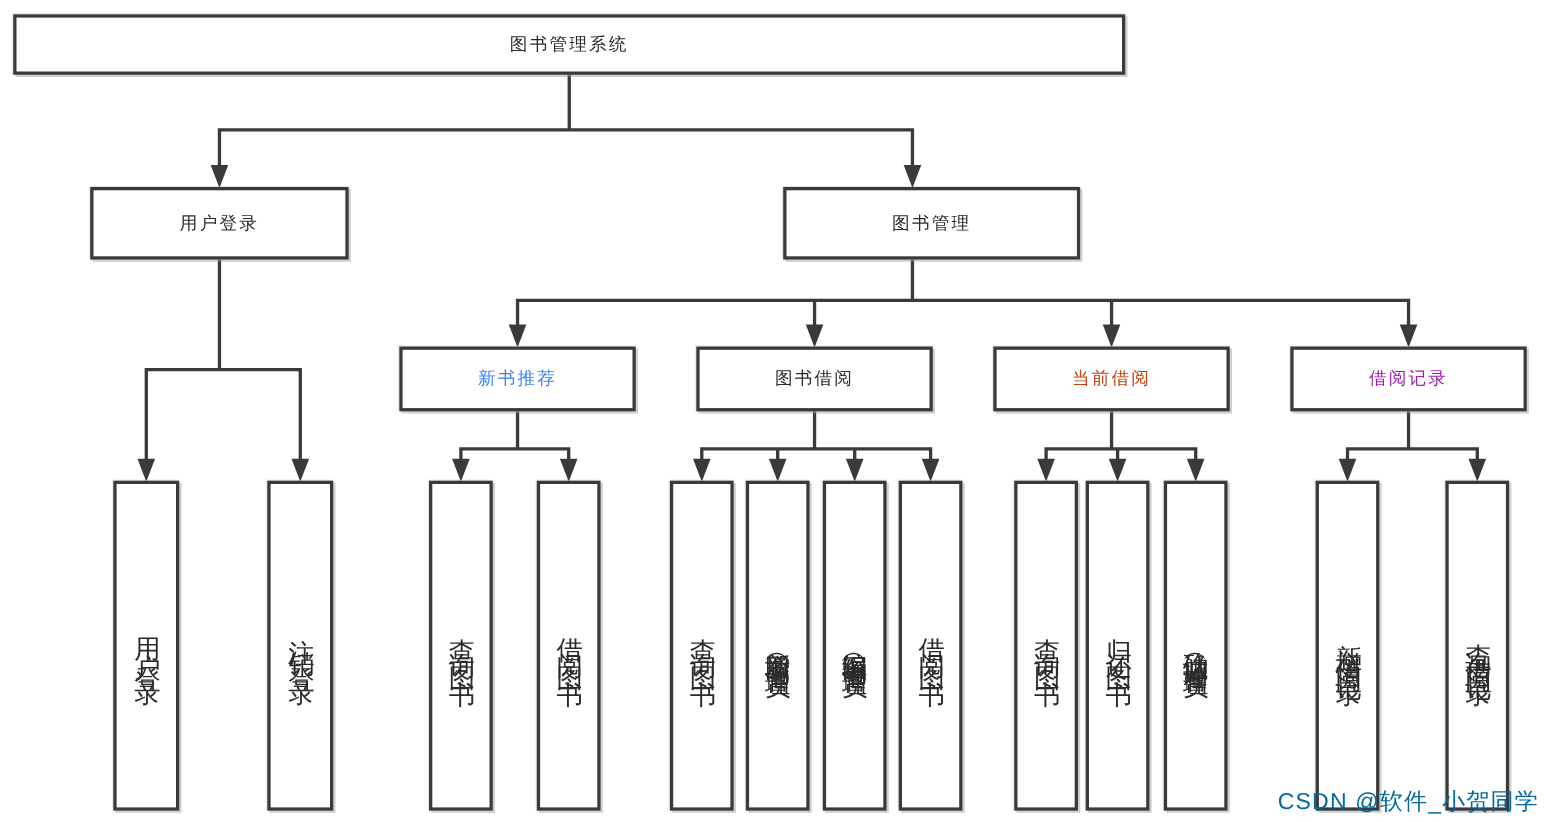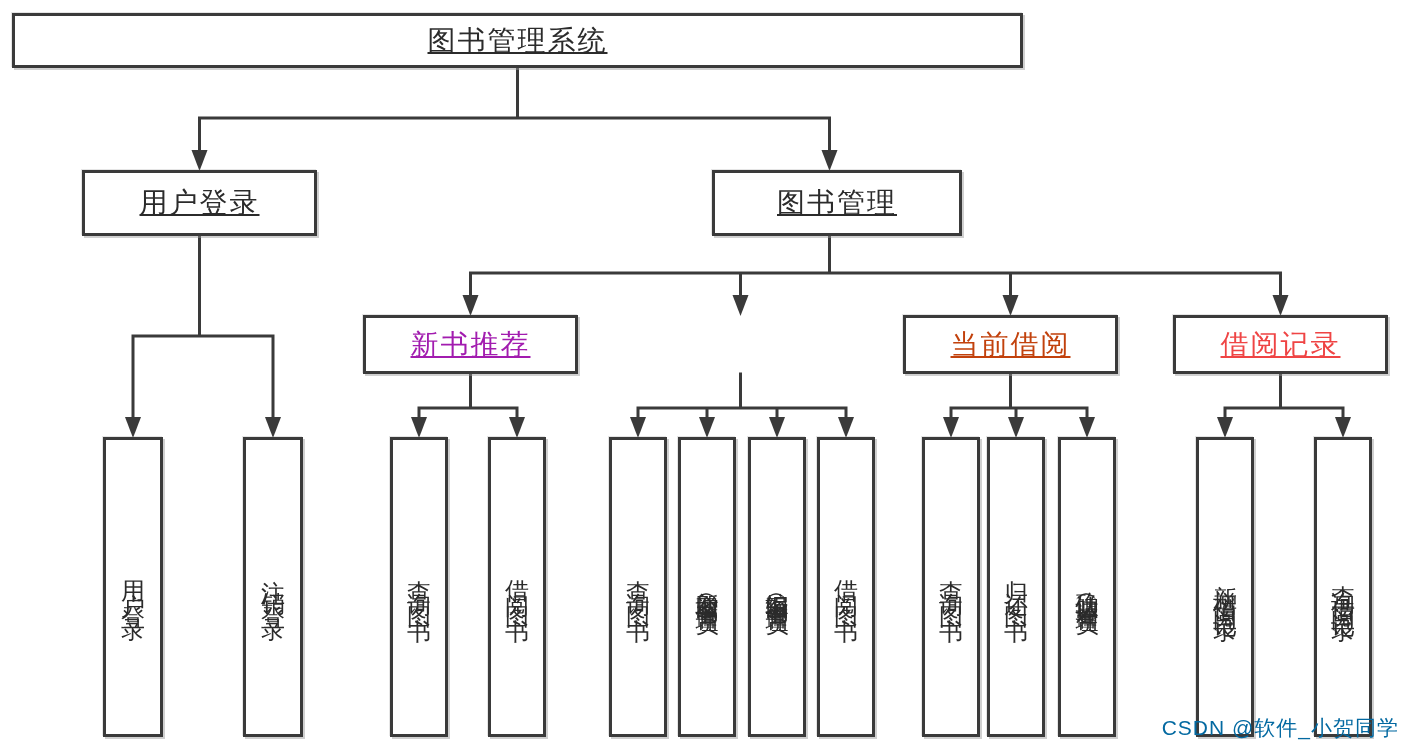--- a/index.html
+++ b/index.html
@@ -32,23 +32,22 @@
     display: flex;
     align-items: center;
     justify-content: center;
     z-index: 2;
   }
   .node-label {
     color: #2b2b2b;
     white-space: nowrap;
   }
   .node.horiz .node-label {
-    font-size: 28px;
+    font-size: 16px;
     letter-spacing: 2px;
-    text-decoration: underline;
   }
   .node.vert .node-label {
     writing-mode: vertical-rl;
     text-orientation: mixed;
     font-size: 24px;
     letter-spacing: 13px;
     line-height: 1;
   }
   .node.vert.med .node-label {
     letter-spacing: 7px;
@@ -100,31 +99,34 @@
       <path d="M 1225 438 L 1217 417 L 1233 417 Z" fill="#3a3a3a"></path>
       <path d="M 1343 438 L 1335 417 L 1351 417 Z" fill="#3a3a3a"></path>
     </svg>
   <div id="watermark" style="color: #0369a1;">CSDN @软件_小贺同学</div>
 <div class="node horiz" style="left: 12px; top: 13px; width: 1011px; height: 55px; border-color: rgb(58, 58, 58); background: rgb(255, 255, 255);">
       <span class="node-label" style="color: rgb(43, 43, 43);">图书管理系统</span>
     </div>
     <div class="node horiz" style="left: 82px; top: 170px; width: 235px; height: 66px; border-color: rgb(58, 58, 58); background: rgb(255, 255, 255);">
       <span class="node-label" style="color: rgb(43, 43, 43);">用户登录</span>
     </div>
-    <div class="node horiz" style="left: 712px; top: 170px; width: 250px; height: 66px; border-color: rgb(58, 58, 58); background: rgb(255, 255, 255);">
+    <div class="node horiz" style="left: 712px; top: 170px; width: 270px; height: 66px; border-color: rgb(58, 58, 58); background: rgb(255, 255, 255);">
       <span class="node-label" style="color: rgb(43, 43, 43);">图书管理</span>
     </div>
     <div class="node horiz" style="left: 363px; top: 315px; width: 215px; height: 59px; border-color: rgb(58, 58, 58); background: rgb(255, 255, 255);">
-      <span class="node-label" style="color: #a21caf;">新书推荐</span>
+      <span class="node-label" style="color: #3b82f6;">新书推荐</span>
+    </div>
+    <div class="node horiz" style="left: 633px; top: 315px; width: 215px; height: 59px; border-color: rgb(58, 58, 58); background: rgb(255, 255, 255);">
+      <span class="node-label" style="color: rgb(43, 43, 43);">图书借阅</span>
     </div>
     <div class="node horiz" style="left: 903px; top: 315px; width: 215px; height: 59px; border-color: rgb(58, 58, 58); background: rgb(255, 255, 255);">
       <span class="node-label" style="color: #c2410c;">当前借阅</span>
     </div>
     <div class="node horiz" style="left: 1173px; top: 315px; width: 215px; height: 59px; border-color: rgb(58, 58, 58); background: rgb(255, 255, 255);">
-      <span class="node-label" style="color: #ef4444;">借阅记录</span>
+      <span class="node-label" style="color: #a21caf;">借阅记录</span>
     </div>
     <div class="node vert" style="left: 103px; top: 437px; width: 60px; height: 300px; border-color: rgb(58, 58, 58); background: rgb(255, 255, 255);">
       <span class="node-label" style="color: rgb(43, 43, 43);">用户登录</span>
     </div>
     <div class="node vert" style="left: 243px; top: 437px; width: 60px; height: 300px; border-color: rgb(58, 58, 58); background: rgb(255, 255, 255);">
       <span class="node-label" style="color: rgb(43, 43, 43);">注销登录</span>
     </div>
     <div class="node vert" style="left: 390px; top: 437px; width: 58px; height: 300px; border-color: rgb(58, 58, 58); background: rgb(255, 255, 255);">
       <span class="node-label" style="color: rgb(43, 43, 43);">查询图书</span>
     </div>

